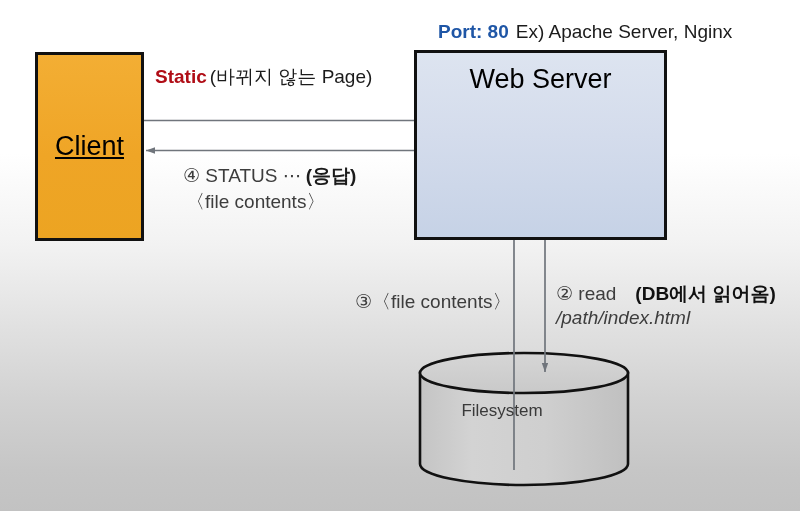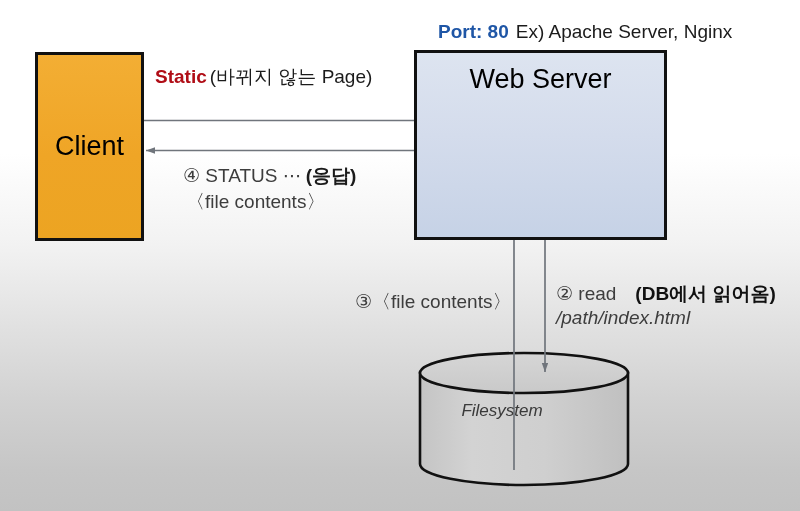--- a/index.html
+++ b/index.html
@@ -45,20 +45,21 @@
     justify-content: center;
   }
 
   #client-box {
     left: 35px;
     top: 52px;
     width: 109px;
     height: 189px;
     background: linear-gradient(to bottom, #f3ae34 0%, #efa526 55%, #eca422 100%);
     align-items: center;
+    text-decoration: underline;
   }
   #client-label {
     font-size: 27px;
     color: #000000;
     letter-spacing: 0px;
   }
 
   #webserver-box {
     left: 414px;
     top: 50px;
@@ -72,21 +73,20 @@
     margin-top: 11px;
   }
 
   
   .cyl-text {
     position: absolute;
     text-align: center;
     color: #3a3a3a;
     width: 210px;
     left: 419px;
-    font-style: italic;
   }
   #fs-label {
     top: 401px;
     font-size: 17px;
     text-align: center;
     padding-right: 44px;
     box-sizing: border-box;
   }
   #db-label {
     top: 425px;

